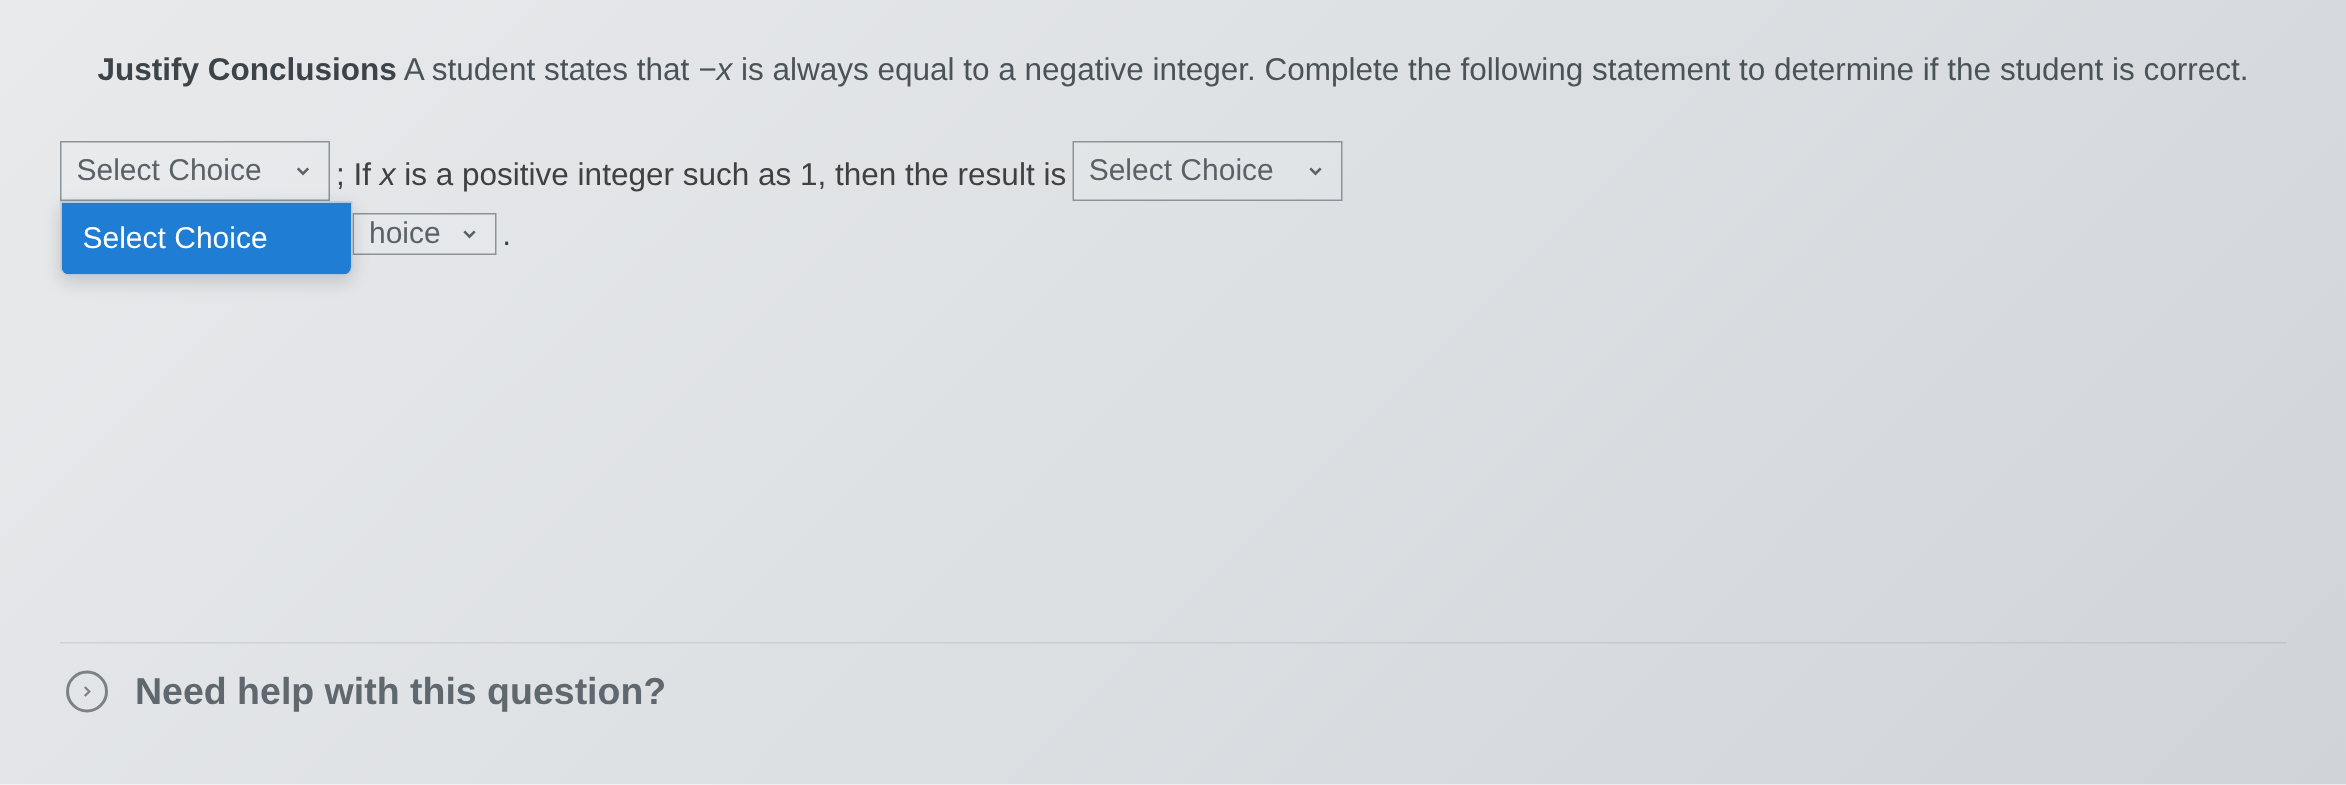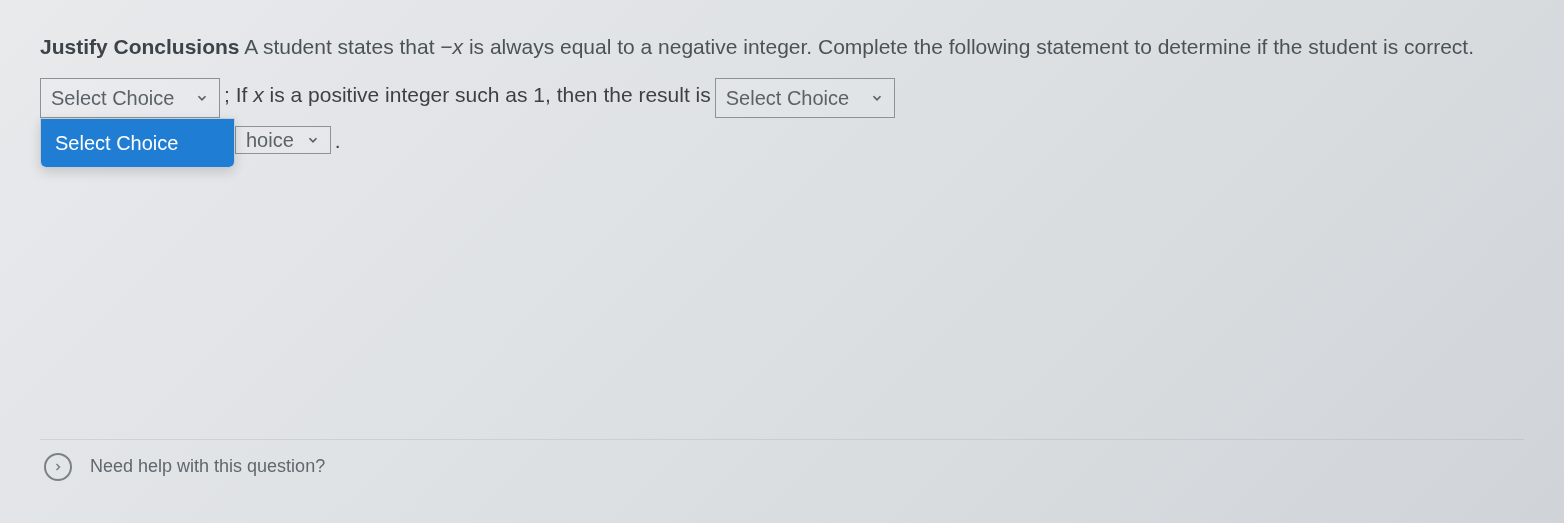--- a/index.html
+++ b/index.html
@@ -13,32 +13,33 @@
       width: 1564px;
       height: 523px;
       padding: 30px 40px;
       color: #4a5358;
       font-size: 21px;
       line-height: 1.6;
       position: relative;
     }
     .question-text {
       color: #4a5358;
-      margin-bottom: 14px;
+      margin-bottom: 30px;
+      text-align: center;
     }
     .question-text strong {
       font-weight: 700;
       color: #3d4449;
     }
     .question-text .italic {
       font-style: italic;
     }
     .statement-line {
       display: flex;
-      align-items: flex-start;
+      align-items: flex-end;
       flex-wrap: wrap;
       gap: 4px;
       position: relative;
     }
     .select-box {
       display: inline-flex;
       align-items: center;
       justify-content: space-between;
       border: 1px solid #8b9399;
       background: rgba(255,255,255,0.1);
@@ -100,22 +101,22 @@
       width: 28px;
       height: 28px;
       border: 2px solid #7a8288;
       border-radius: 50%;
       display: flex;
       align-items: center;
       justify-content: center;
       color: #7a8288;
     }
     .help-text {
-      font-size: 18px;
-      font-weight: 400;
+      font-size: 25px;
+      font-weight: 700;
       color: #5f686e;
     }
     .second-row {
       margin-top: 6px;
       display: flex;
       align-items: center;
       gap: 4px;
     }
     .partial-select {
       display: inline-flex;

